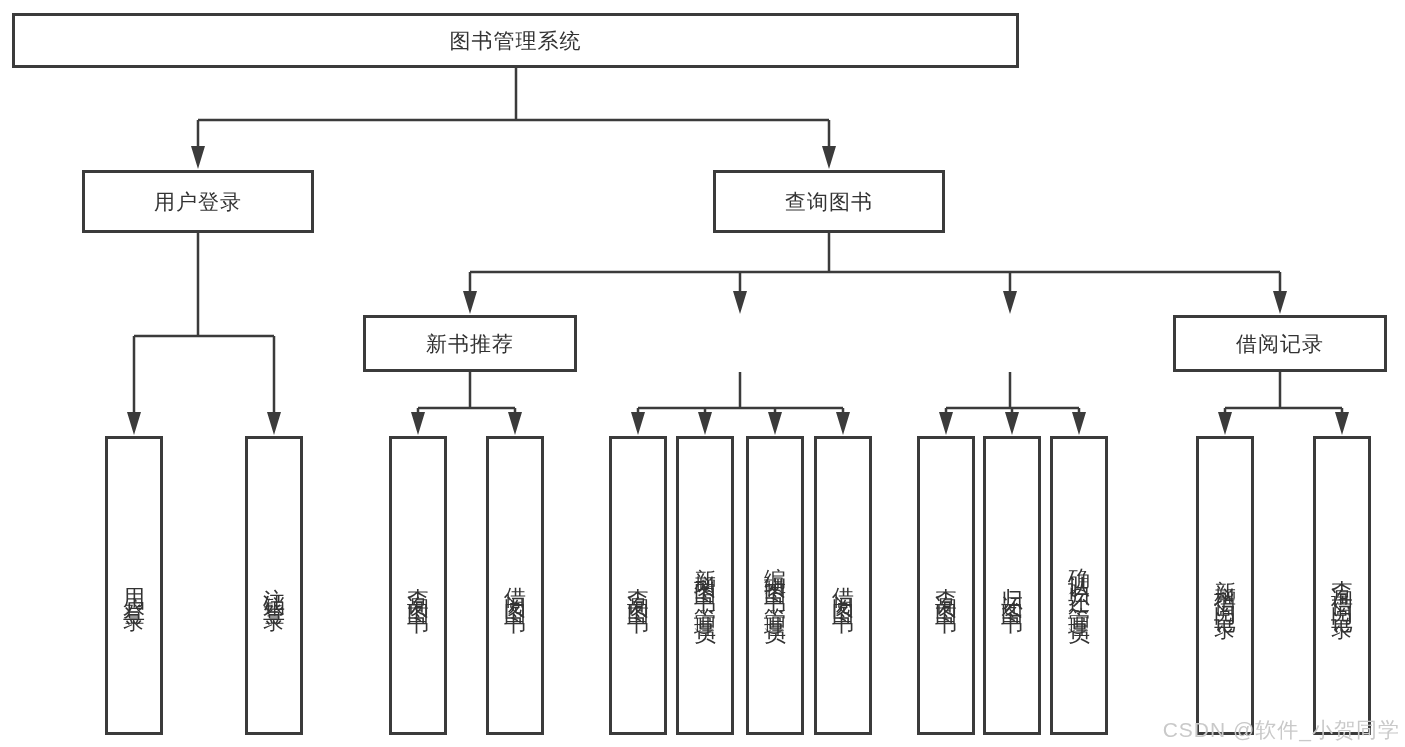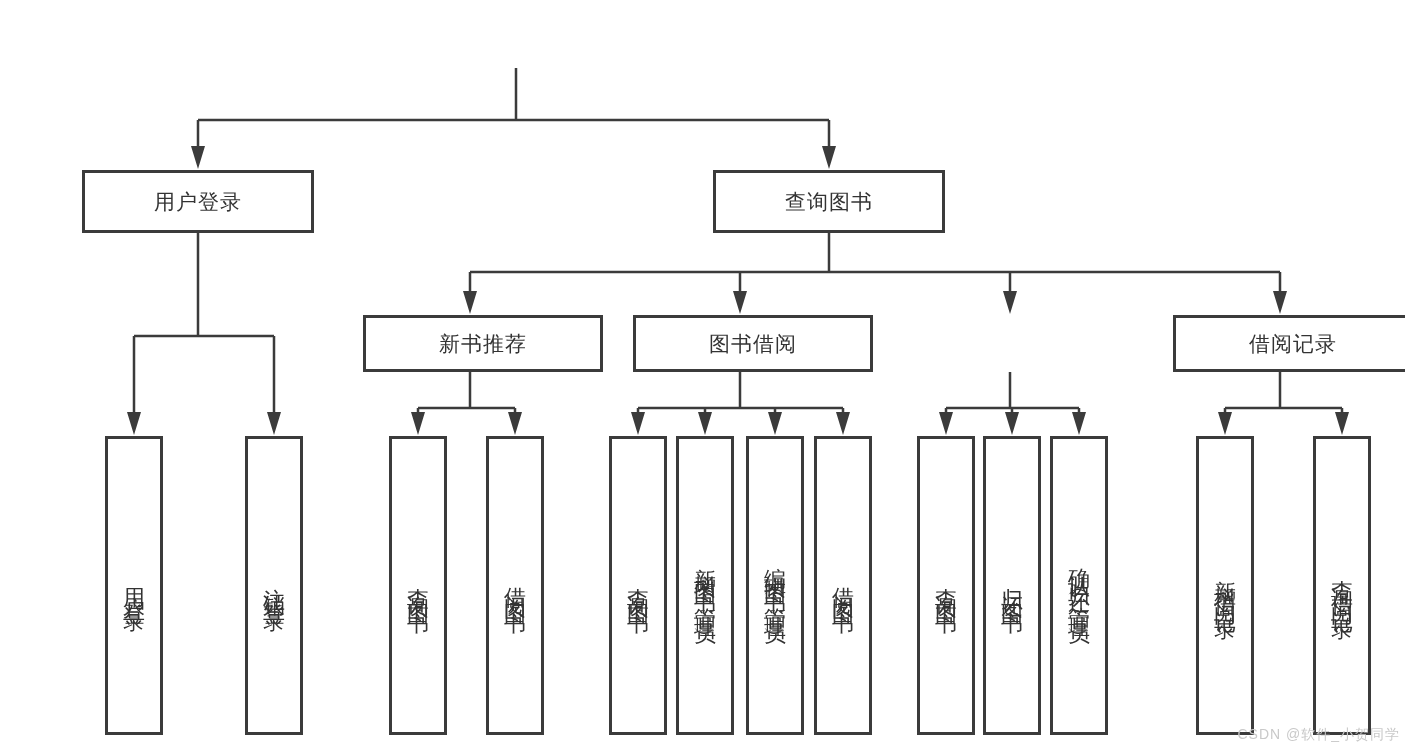--- a/index.html
+++ b/index.html
@@ -44,35 +44,35 @@
     align-items: center;
     justify-content: center;
   }
   .h-box {
     font-size: 21px;
     letter-spacing: 1px;
     white-space: nowrap;
   }
   .root-box  { left: 12px;  top: 13px;  width: 1007px; height: 55px; }
   .l2-box    { top: 170px;  width: 232px; height: 63px; }
-  .l3-box    { top: 315px;  width: 240px; height: 57px; }
+  .l3-box    { top: 315px;  width: 214px; height: 57px; }
   .v-box {
     top: 436px;
     width: 58px;
     height: 299px;
     writing-mode: vertical-rl;
     font-size: 22px;
     letter-spacing: 8px;
     line-height: 1;
   }
   .watermark {
     position: absolute;
     right: 5px;
     bottom: 3px;
-    font-size: 14px;
+    font-size: 21px;
     letter-spacing: 1px;
     color: var(--watermark);
     white-space: nowrap;
     z-index: 5;
   }
 </style>
 </head>
 <body>
 
 <div class="canvas">
@@ -92,26 +92,26 @@
       M1010 314 L1003 291 L1017 291 Z  M1280 314 L1273 291 L1287 291 Z
       M134 435 L127 412 L141 412 Z  M274 435 L267 412 L281 412 Z
       M418 435 L411 412 L425 412 Z  M515 435 L508 412 L522 412 Z
       M638 435 L631 412 L645 412 Z  M705 435 L698 412 L712 412 Z
       M775 435 L768 412 L782 412 Z  M843 435 L836 412 L850 412 Z
       M946 435 L939 412 L953 412 Z  M1012 435 L1005 412 L1019 412 Z
       M1079 435 L1072 412 L1086 412 Z
       M1225 435 L1218 412 L1232 412 Z  M1342 435 L1335 412 L1349 412 Z"></path>
   </svg>
 
+  <div class="box h-box root-box">图书管理系统</div>
 
   <div class="box h-box l2-box" style="left:82px">用户登录</div>
   <div class="box h-box l2-box" style="left:713px">查询图书</div>
 
   <div class="box h-box l3-box" style="left:363px">新书推荐</div>
-  <div class="box h-box l3-box" style="left:633px">图书借阅</div>
   <div class="box h-box l3-box" style="left:1173px">借阅记录</div>
 
   <div class="box v-box" style="left:105px">用户登录</div>
   <div class="box v-box" style="left:245px">注销登录</div>
 
   <div class="box v-box" style="left:389px">查询图书</div>
   <div class="box v-box" style="left:486px">借阅图书</div>
 
   <div class="box v-box" style="left:609px">查询图书</div>
   <div class="box v-box" style="left:676px">新增图书（管理员）</div>

